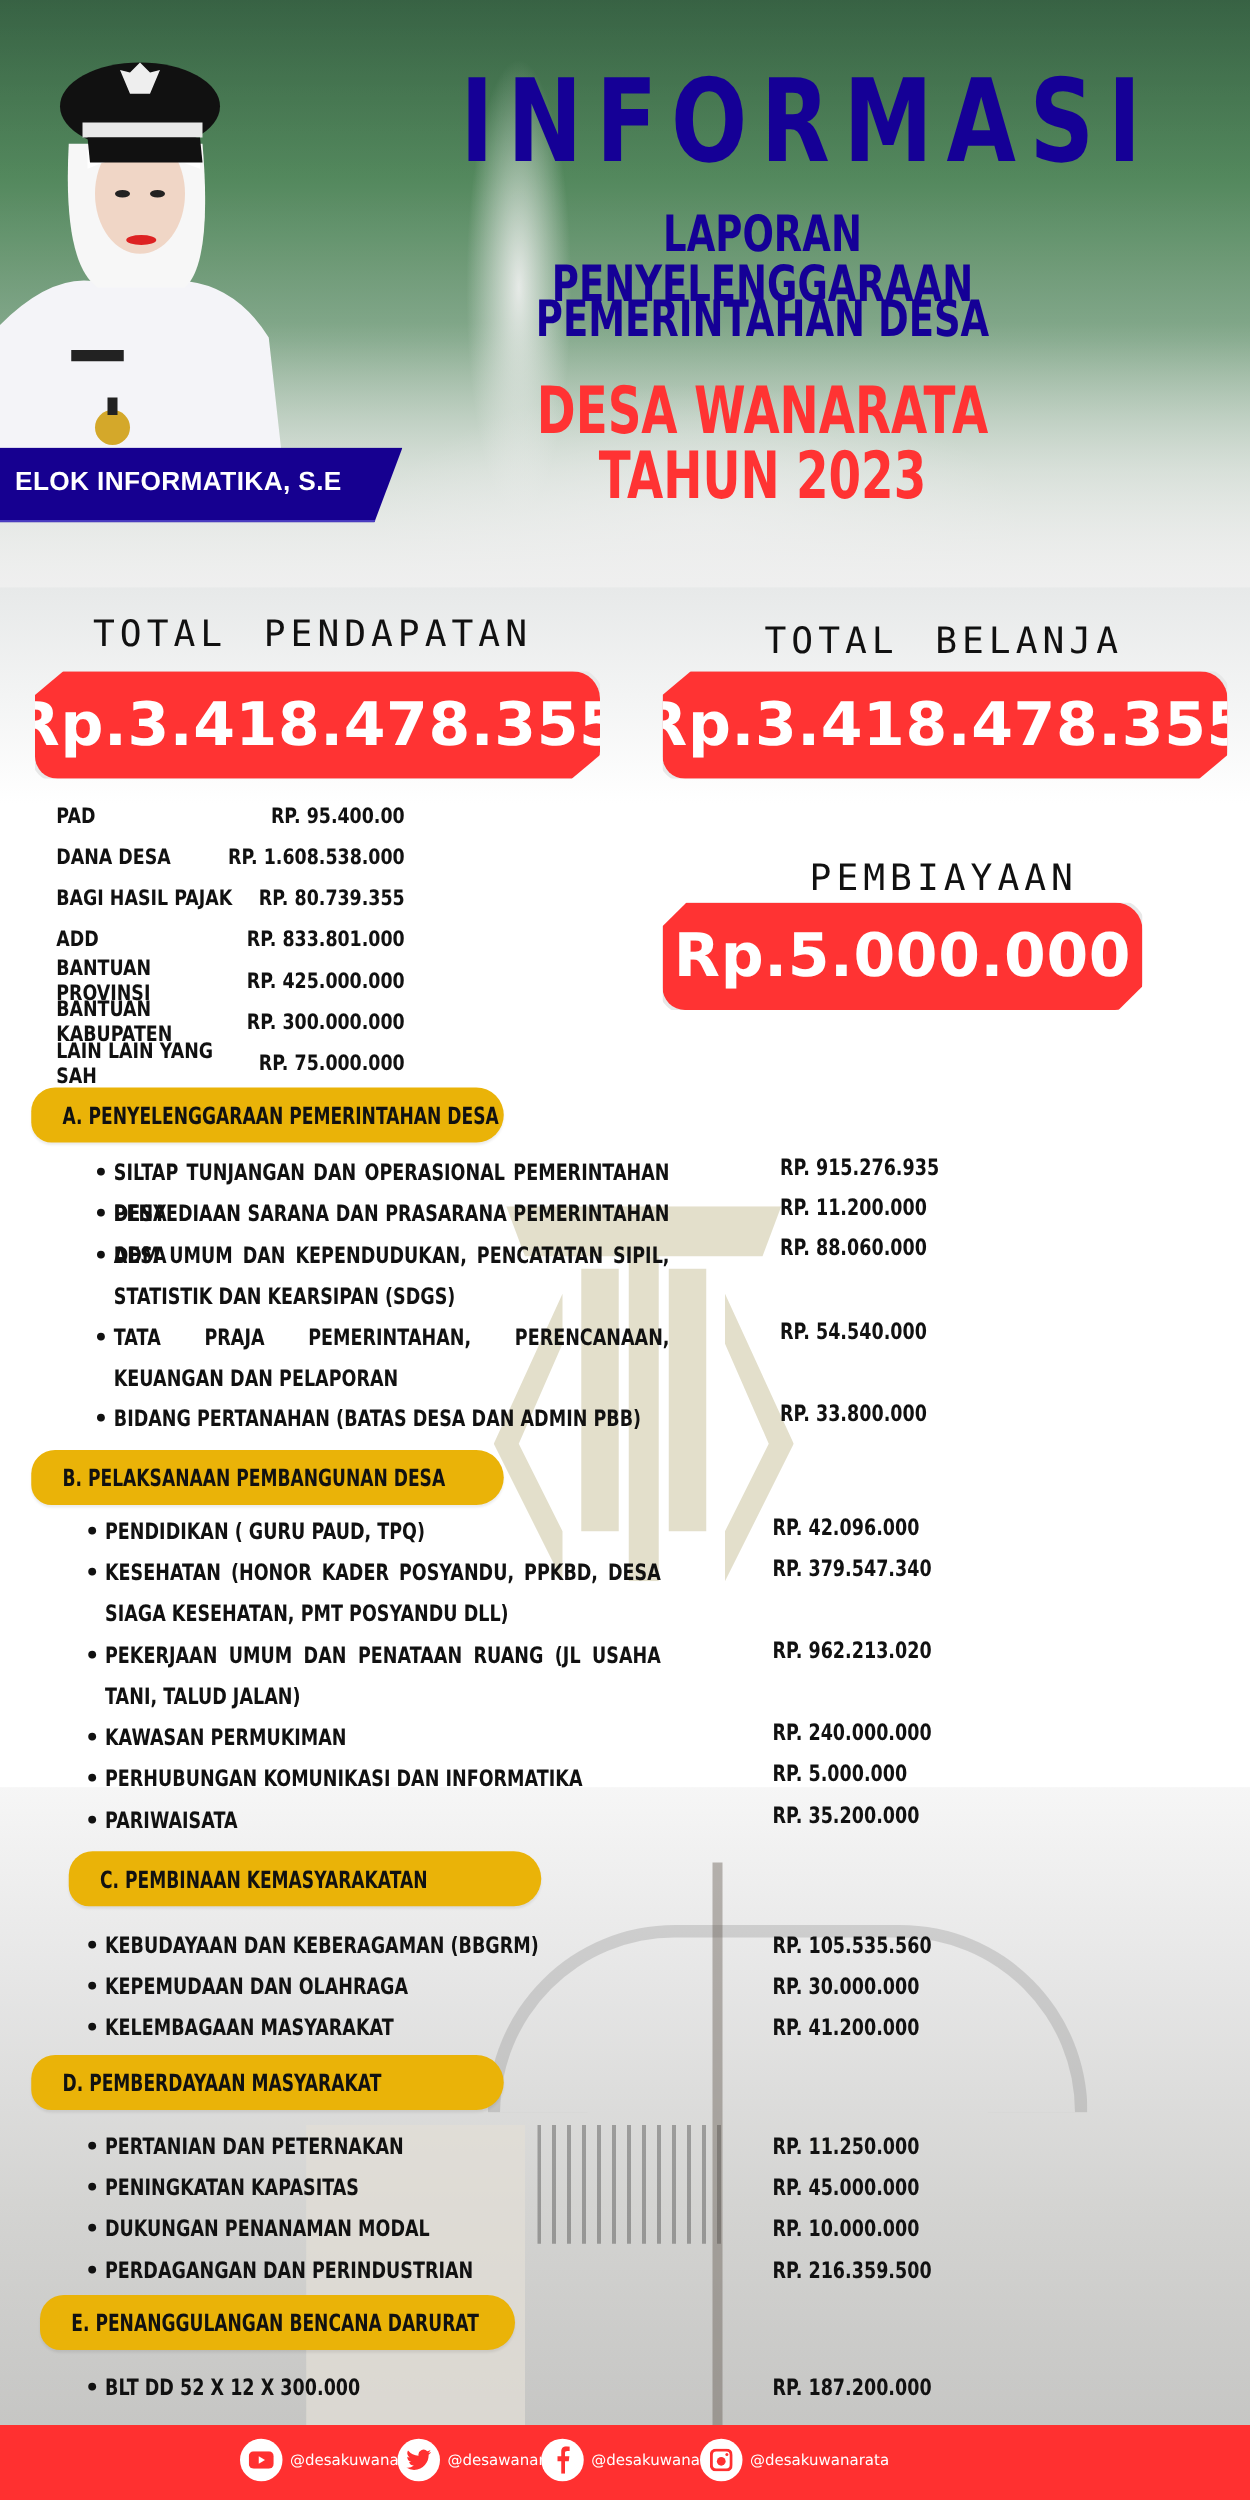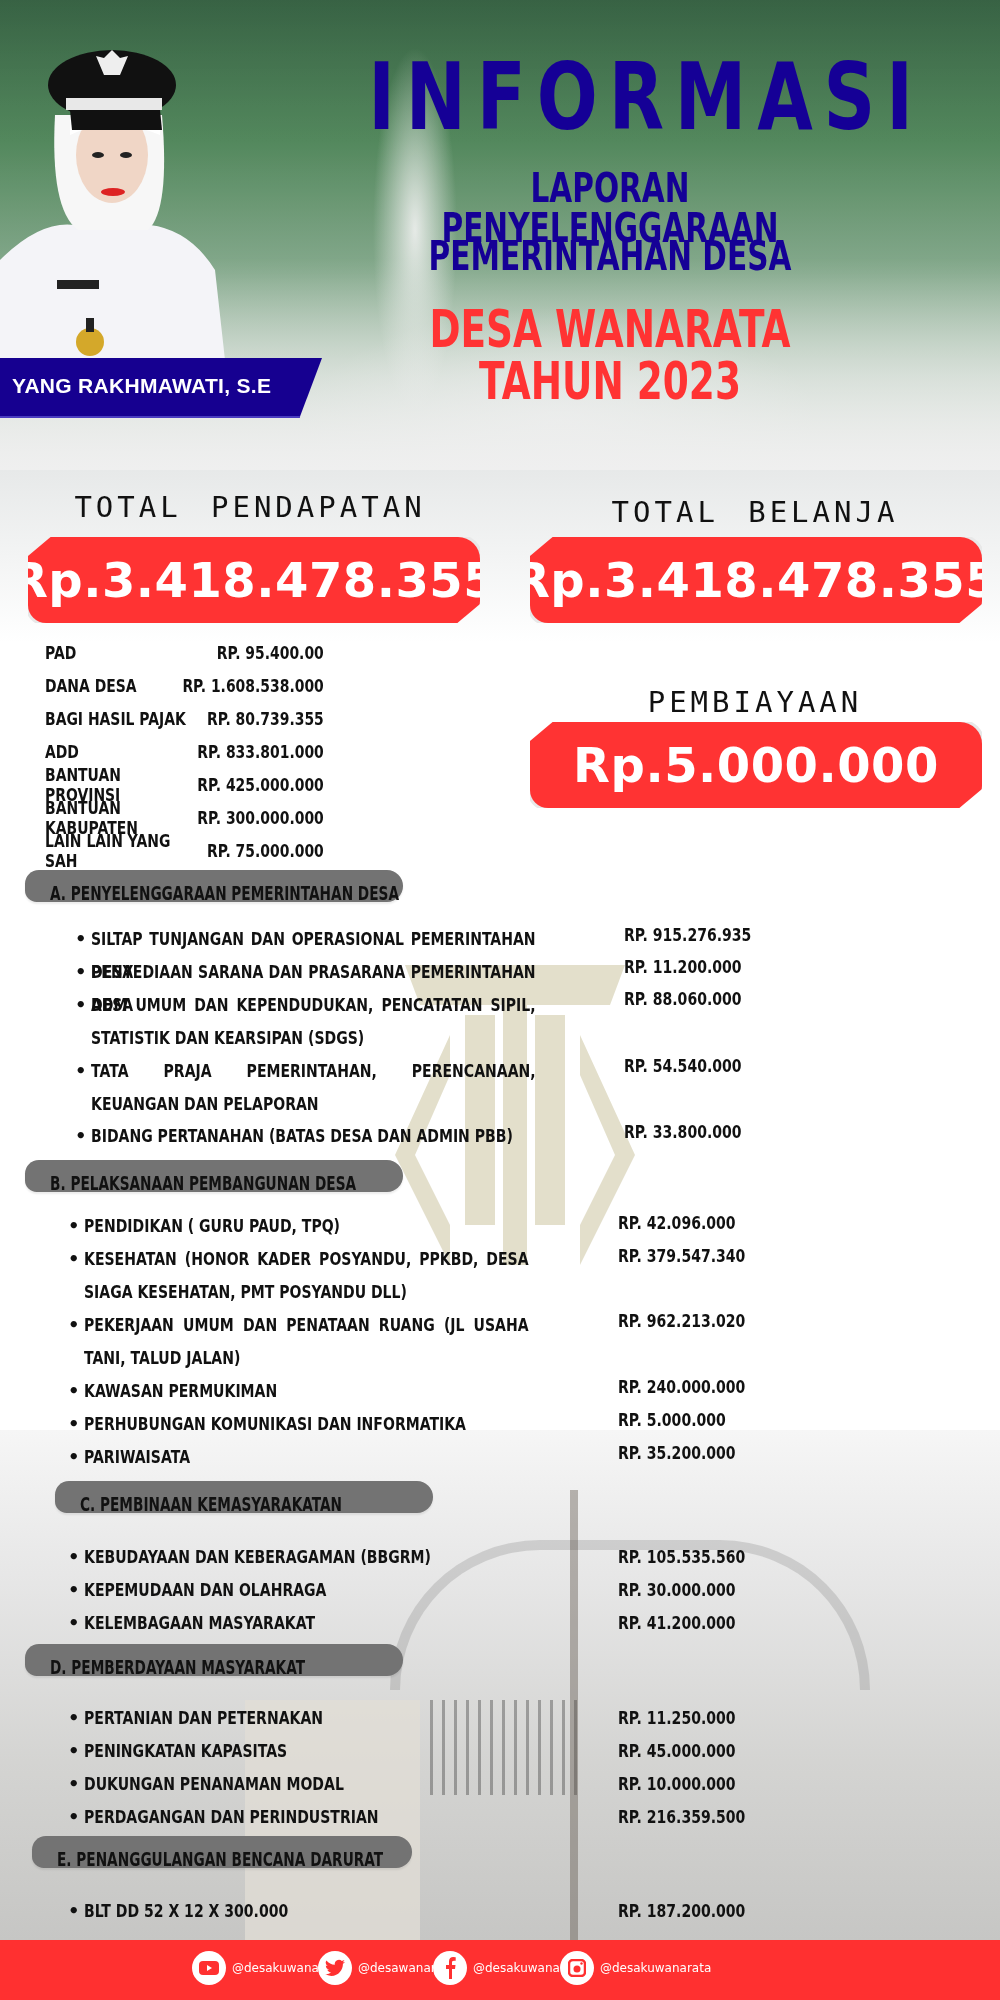--- a/index.html
+++ b/index.html
@@ -114,21 +114,21 @@
   .income-row {
     display: flex; height: 33px; align-items: center;
     font-family: "DejaVu Sans", sans-serif; font-weight: bold; font-size: 17px;
     color: #111; transform: scaleX(0.82); transform-origin: left center;
   }
   .income-row .lbl { width: 233px; }
   .income-row .val { white-space: nowrap; }
 
   
   .sec-pill {
-    position: absolute; left: 25px; width: 378px; height: 32px; background: #737373;
+    position: absolute; left: 25px; width: 378px; height: 44px; background: #eab308;
     border-radius: 26px 30px 30px 22px;
     box-shadow: 0 2px 2px rgba(0,0,0,0.08);
   }
   .sec-pill span {
     position: absolute; left: 25px; top: 12px; white-space: nowrap;
     font-family: "DejaVu Sans", sans-serif; font-weight: bold; font-size: 19px; color: #111;
     transform: scaleX(0.72); transform-origin: left center;
   }
   .item {
     position: absolute; left: 75px; width: 490px;
@@ -202,35 +202,35 @@
   <circle cx="90" cy="322" r="14" fill="#d4a82a"></circle>
   <rect x="86" y="298" width="8" height="14" fill="#222"></rect>
 </svg>
 
 <div class="title-main">INFORMASI</div>
 <div class="title-sub1">LAPORAN PENYELENGGARAAN</div>
 <div class="title-sub2">PEMERINTAHAN DESA</div>
 <div class="title-year">DESA WANARATA TAHUN 2023</div>
 
 <div class="name-band">
-  <span class="name-text">YANG RAKHMAWATI, S.E</span>
+  <span class="name-text">ELOK INFORMATIKA, S.E</span>
 </div>
 
 <div class="digi-label" style="left:20px; top:478px; width:460px;">TOTAL PENDAPATAN</div>
 <div class="money-box" style="left:28px; top:537px; width:452px;">
   <span>Rp.3.418.478.355</span>
 </div>
 
 <div class="digi-label" style="left:545px; top:483px; width:420px;">TOTAL BELANJA</div>
 <div class="money-box" style="left:530px; top:537px; width:452px;">
   <span>Rp.3.418.478.355</span>
 </div>
 
 <div class="digi-label" style="left:560px; top:673px; width:390px;">PEMBIAYAAN</div>
-<div class="money-box" style="left:530px; top:722px; width:452px;">
+<div class="money-box" style="left:530px; top:722px; width:384px;">
   <span>Rp.5.000.000</span>
 </div>
 
 <div class="income">
   <div class="income-row">
       <span class="lbl">PAD</span>
       <span class="val">RP. 95.400.00</span>
     </div>
   <div class="income-row">
       <span class="lbl">DANA DESA</span>

